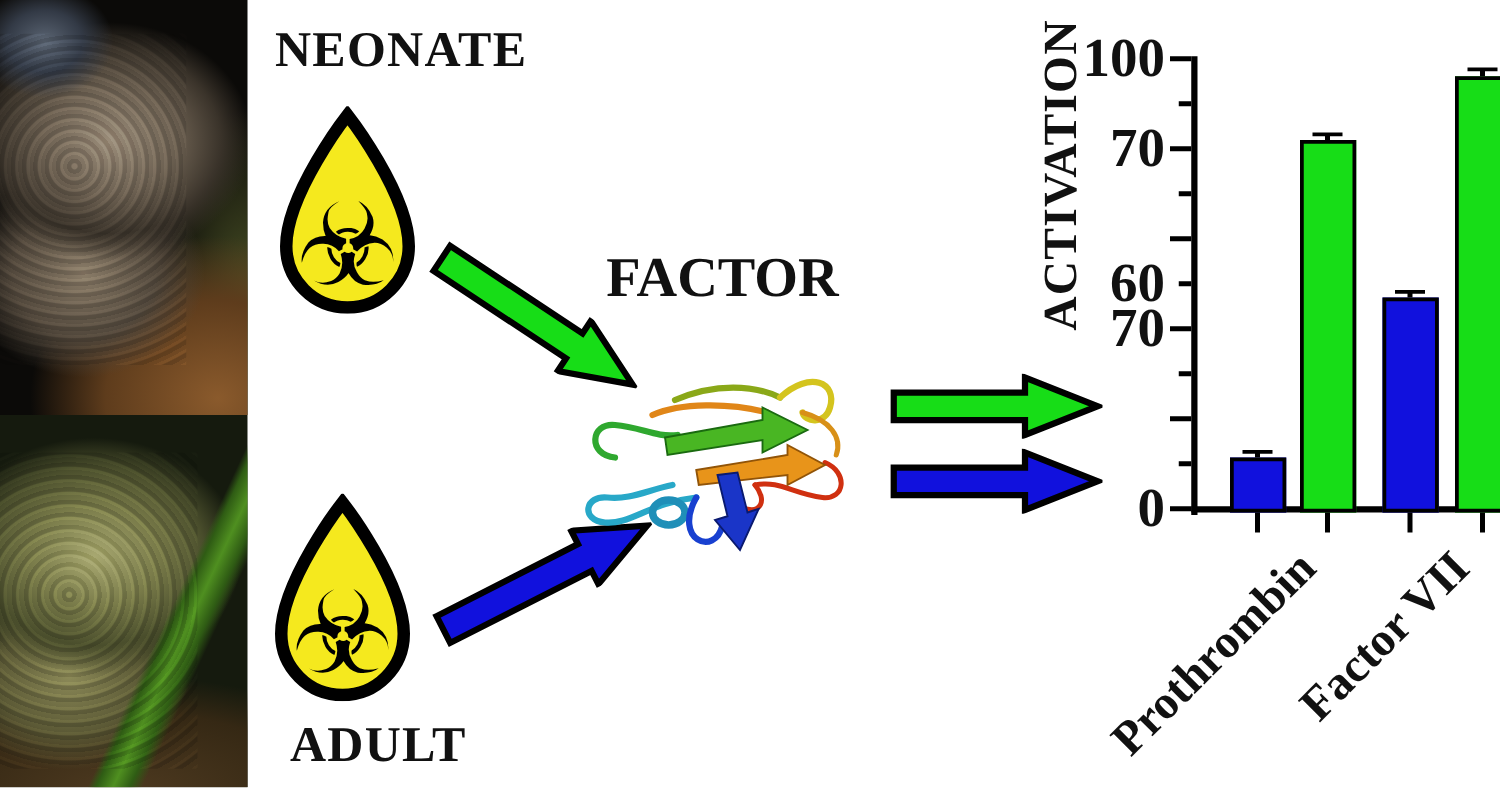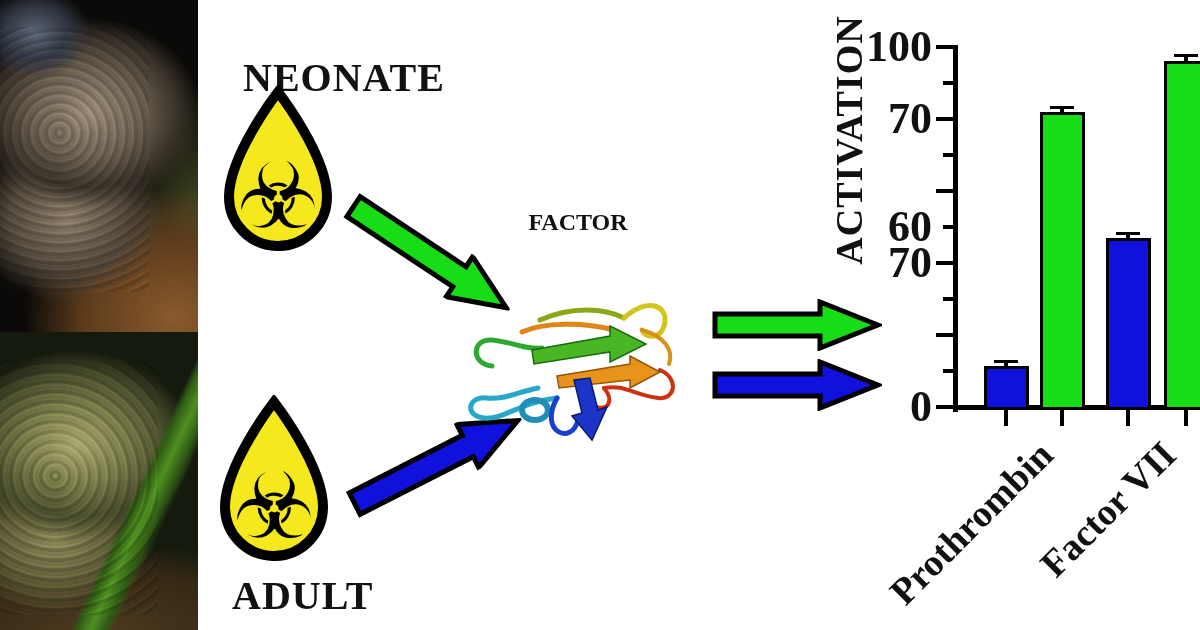--- a/index.html
+++ b/index.html
@@ -36,23 +36,23 @@
       radial-gradient(ellipse 95px 75px at 28% 70%, #8c8a58 0%, #5c5a36 60%, rgba(0,0,0,0) 100%),
       radial-gradient(ellipse 220px 95px at 50% 102%, #4e3a20 0%, #352814 70%, rgba(0,0,0,0) 100%),
       #151a0e;
   }
   .photo-bottom::after{
     content:"";position:absolute;left:0;top:10%;width:80%;height:85%;
     background:repeating-radial-gradient(circle at 35% 45%, rgba(255,255,240,0.10) 0 2px, rgba(0,0,0,0.14) 3px 6px, rgba(0,0,0,0) 6px 10px);
     mix-blend-mode:overlay;
   }
   
-  #neonate-label{left:243px;top:16px;margin-top:38px;}
+  #neonate-label{left:220px;top:16px;}
   #adult-label{left:232px;top:572px;}
-  #factor-label{left:468px;top:200px;width:220px;text-align:center;font-weight:bold;font-size:24px;line-height:44px;color:#111;}
+  #factor-label{left:468px;top:200px;width:220px;text-align:center;font-weight:bold;font-size:45px;line-height:44px;color:#111;}
   
   #ylabel{
     left:719px;top:120px;width:260px;height:40px;line-height:40px;text-align:center;
     font-weight:bold;font-size:38px;letter-spacing:1px;color:#111;
     transform:rotate(-90deg);transform-origin:50% 50%;white-space:nowrap;
   }
   .ytick-label{
     height:52px;line-height:52px;text-align:right;font-weight:bold;font-size:44px;color:#111;
   }
   .xcat-label{

